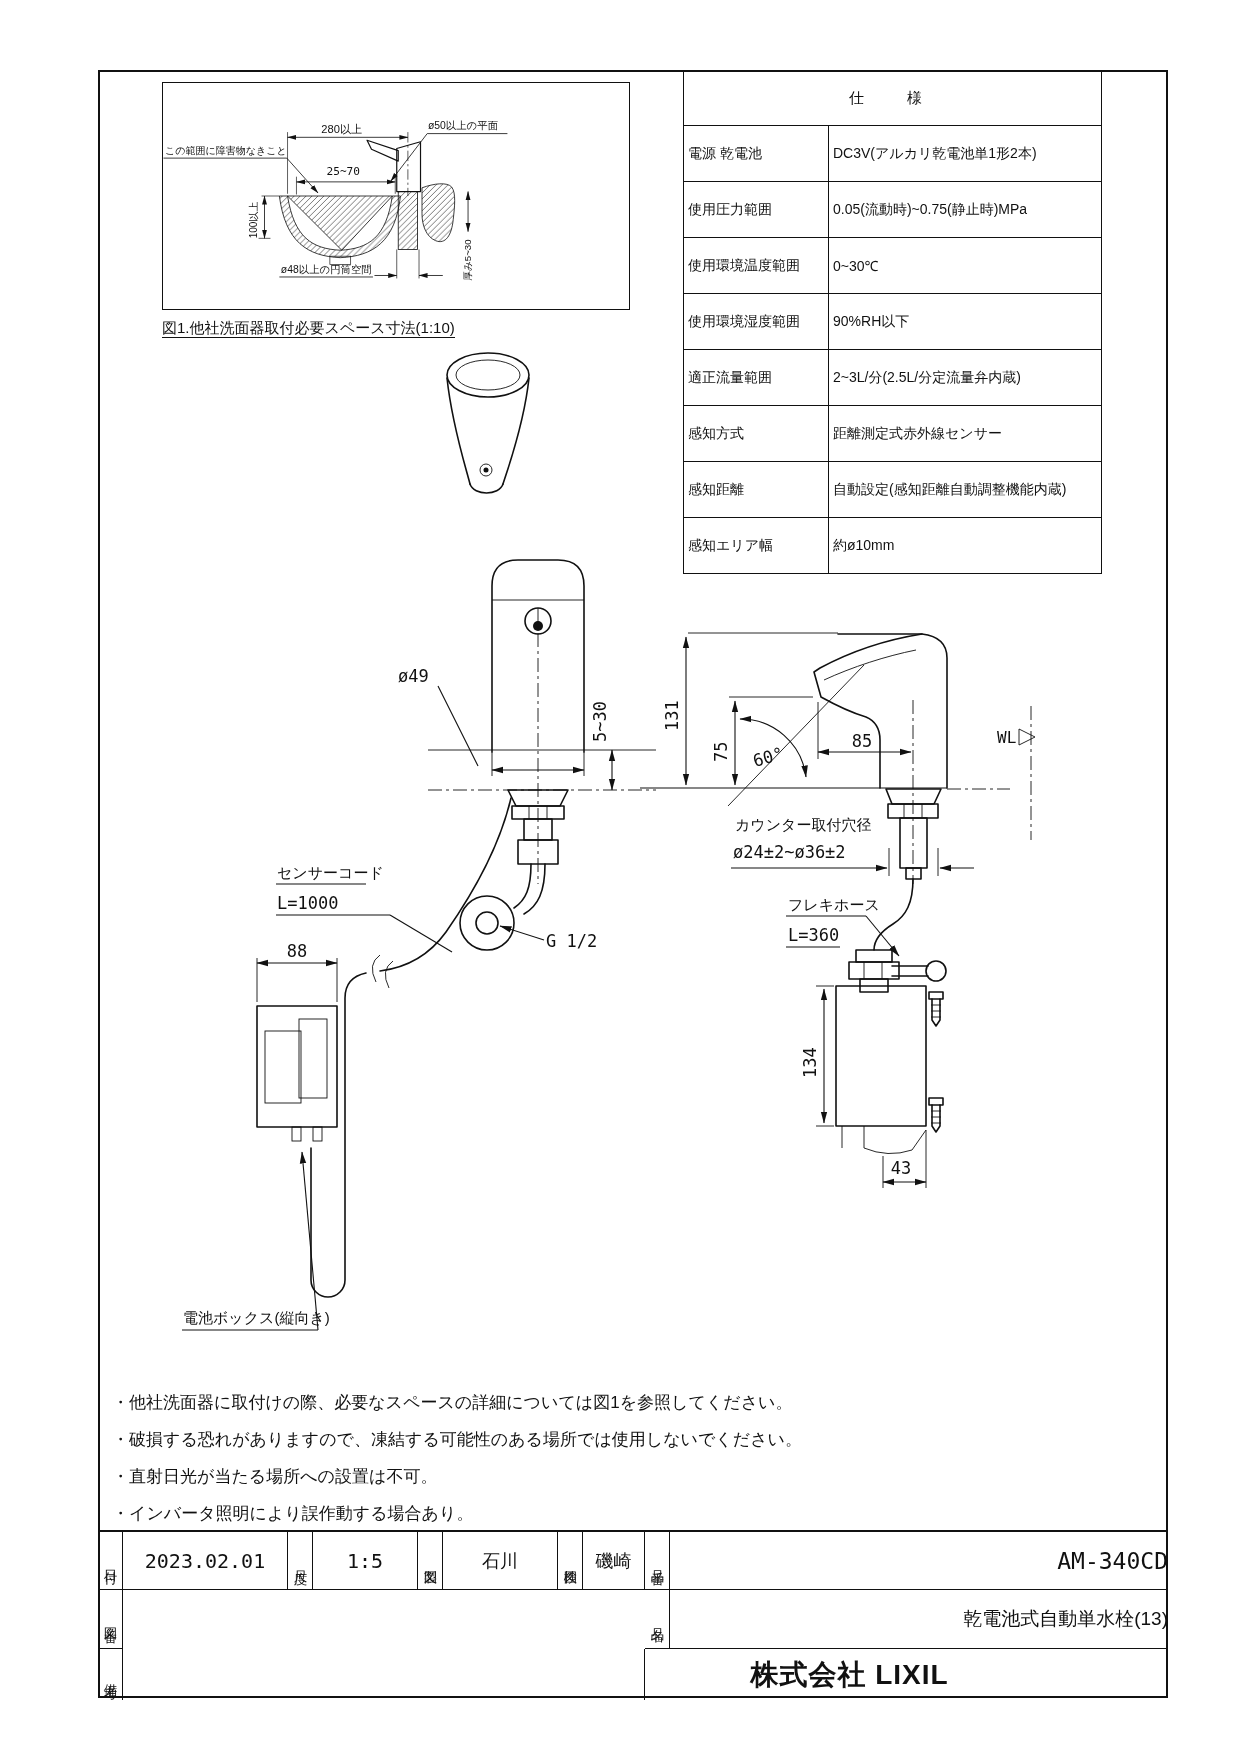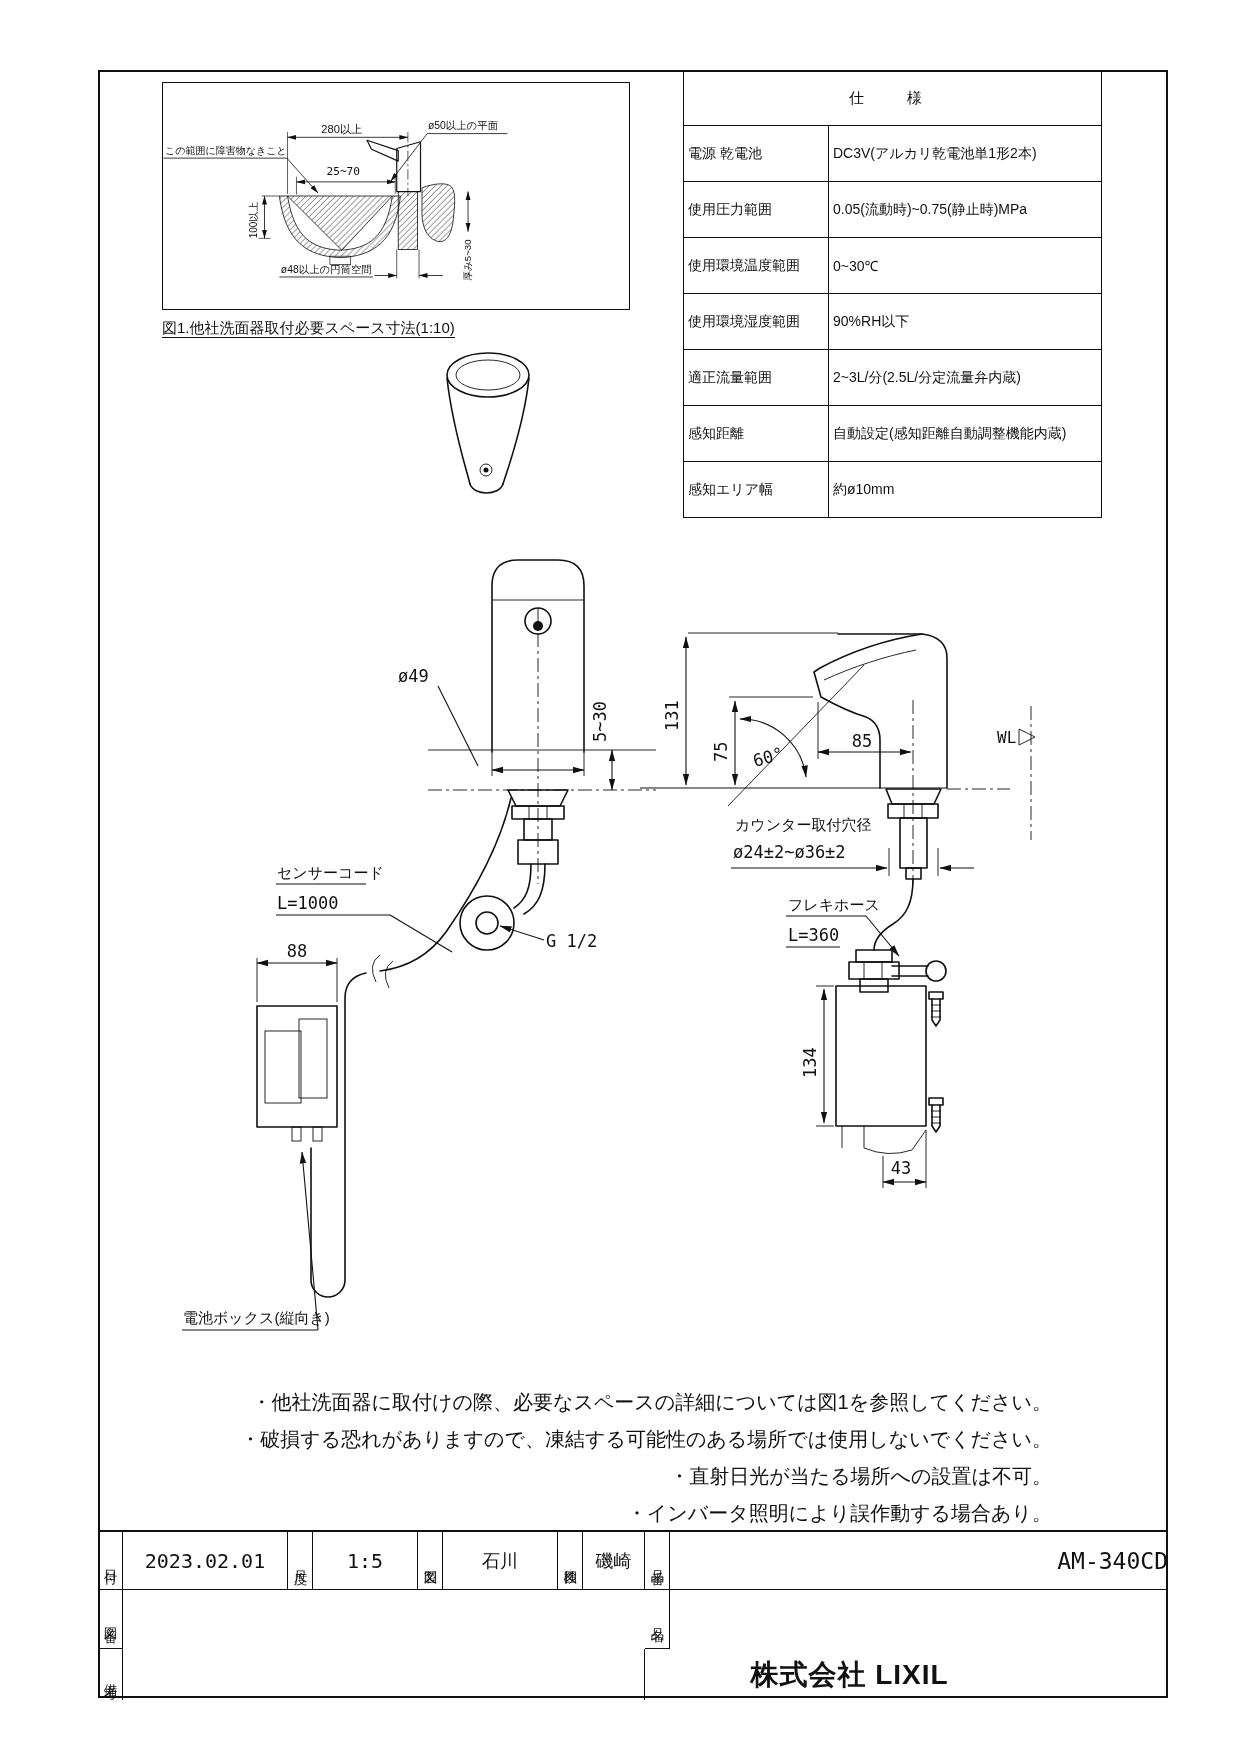--- a/index.html
+++ b/index.html
@@ -13,22 +13,22 @@
                 font-size:15px;}
   .fig1-caption span{border-bottom:1.4px solid #111;padding-bottom:1px;}
   
   .spec{position:absolute;left:683px;top:71px;border-collapse:collapse;table-layout:fixed;}
   .spec td,.spec th{border:1.6px solid #111;height:23px;padding:16px 4px;white-space:nowrap;
                     overflow:hidden;font-weight:normal;}
   .spec th{font-size:15px;letter-spacing:14px;text-align:center;height:21px;}
   .spec .lbl{width:136px;font-size:14px;}
   .spec .val{width:264px;font-size:14px;font-family:"Liberation Sans",sans-serif;}
   
-  .notes{position:absolute;left:112px;top:1384px;width:940px;font-size:20px;line-height:37px;
-         white-space:nowrap;text-align:right;}
+  .notes{position:absolute;left:112px;top:1384px;width:940px;font-size:17px;line-height:37px;
+         white-space:nowrap;}
   
   .tblock{position:absolute;left:98px;top:1530px;width:1070px;height:168px;
           border-top:2px solid #111;box-sizing:border-box;}
   .cell{position:absolute;box-sizing:border-box;border-right:1.8px solid #111;
         border-bottom:1.8px solid #111;display:flex;align-items:center;justify-content:center;}
   .vlab{writing-mode:vertical-rl;text-orientation:upright;font-size:13.5px;letter-spacing:2px;}
   .mono{font-family:"DejaVu Sans Mono",monospace;}
   .leftpad{justify-content:flex-end;padding-left:10px;}
   svg{position:absolute;}
   svg text{fill:#111;}
@@ -121,20 +121,24 @@
         </tr>
     <tr>
           <td class="lbl">使用環境湿度範囲</td>
           <td class="val">90%RH以下</td>
         </tr>
     <tr>
           <td class="lbl">適正流量範囲</td>
           <td class="val">2~3L/分(2.5L/分定流量弁内蔵)</td>
         </tr>
     <tr>
+          <td class="lbl">感知方式</td>
+          <td class="val">距離測定式赤外線センサー</td>
+        </tr>
+    <tr>
           <td class="lbl">感知距離</td>
           <td class="val">自動設定(感知距離自動調整機能内蔵)</td>
         </tr>
     <tr>
           <td class="lbl">感知エリア幅</td>
           <td class="val">約ø10mm</td>
         </tr>
   </tbody>
     </table>
 
@@ -333,20 +337,23 @@
     <div class="cell mono leftpad" style="left:572px;top:0;width:498px;height:58px;font-size:23px;border-right:none">
         <span>AM-340CD</span>
       </div>
 
     <div class="cell" style="left:0;top:58px;width:25px;height:59px">
       <span class="vlab">図番</span>
       </div>
     <div class="cell" style="left:547px;top:58px;width:25px;height:59px">
       <span class="vlab">品名</span>
       </div>
+    <div class="cell leftpad" style="left:572px;top:58px;width:498px;height:59px;font-size:19px;border-right:none">
+        <span>乾電池式自動単水栓(13)</span>
+      </div>
 
     <div class="cell" style="left:0;top:117px;width:25px;height:51px;border-bottom:none">
       <span class="vlab">備考</span>
       </div>
     <div class="cell" style="left:25px;top:117px;width:522px;height:51px;border-bottom:none"></div>
     <div class="cell" style="left:547px;top:117px;width:523px;height:51px;border-right:none;border-bottom:none;padding-right:114px;font-weight:800;font-size:28px;letter-spacing:1px">
         <span>株式会社 LIXIL</span>
       </div>
   </div>
 </div>

